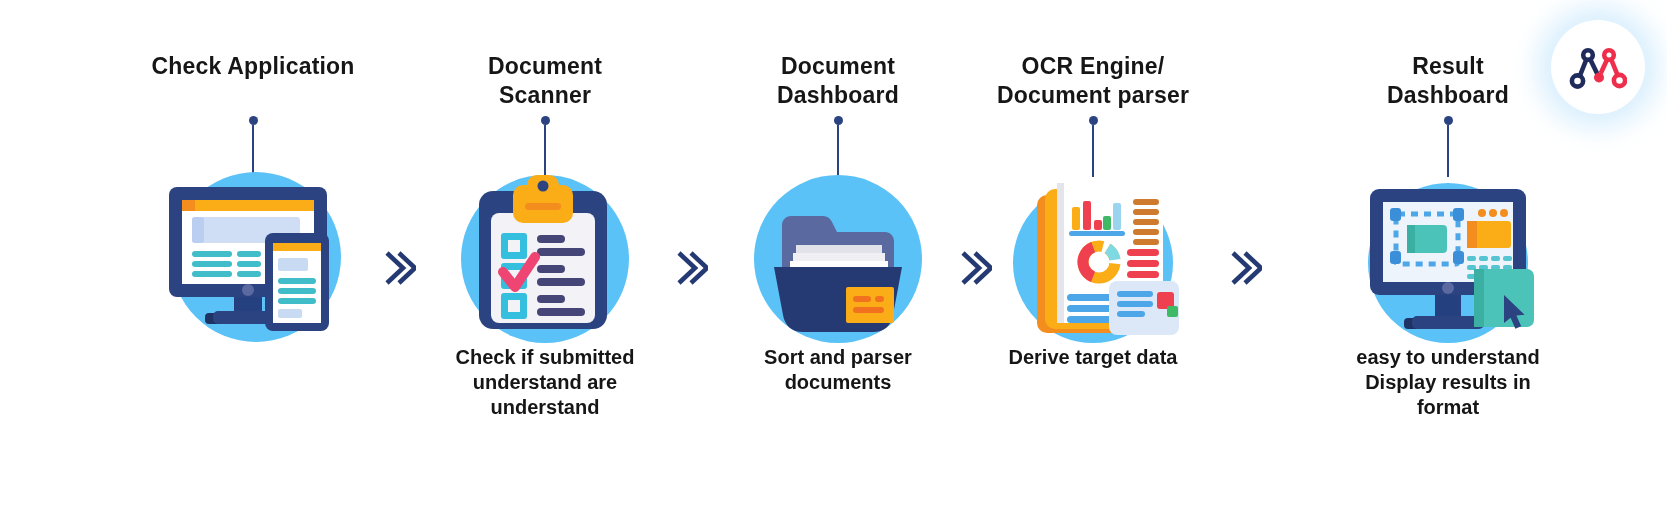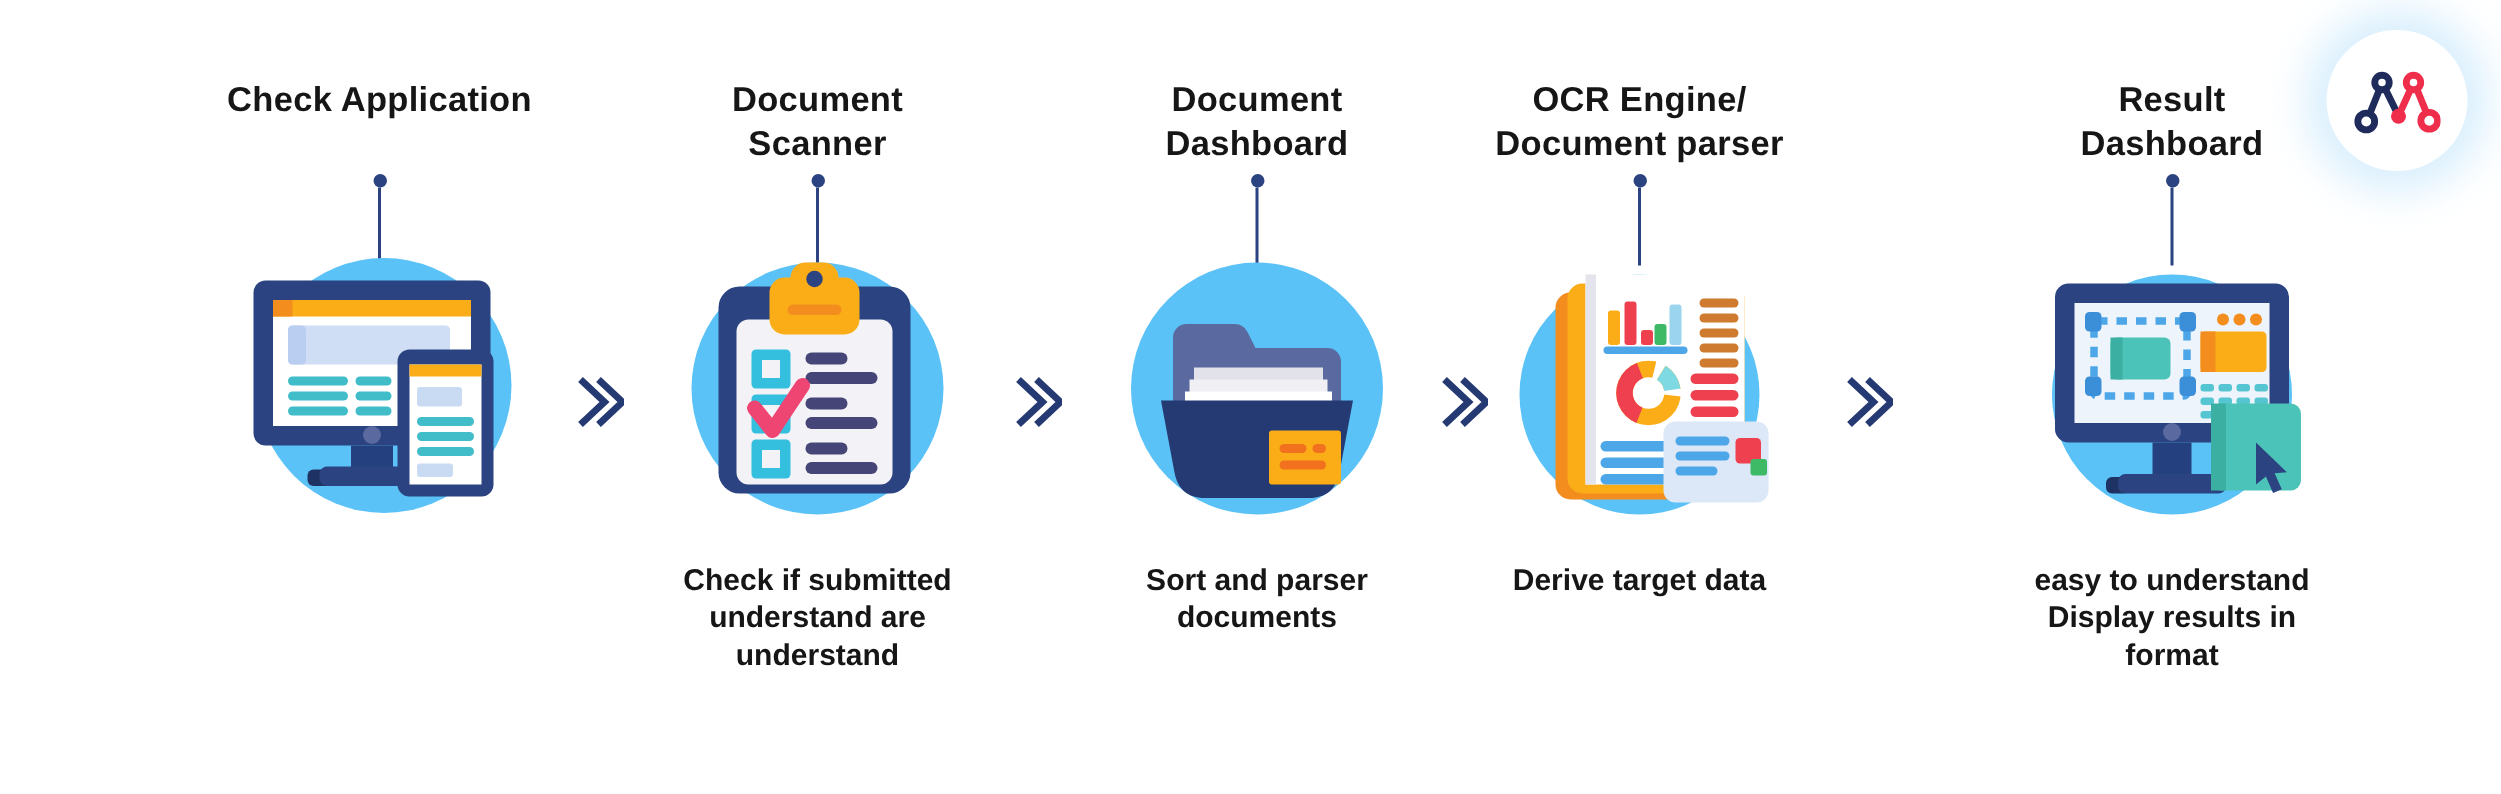--- a/index.html
+++ b/index.html
@@ -19,21 +19,21 @@
     width:9px;height:9px;border-radius:50%;background:#2B4380;margin-top:6px;
   }
   .connector-line{
     width:2px;height:52px;background:#2B4380;
   }
   .icon-wrap{
     width:184px;height:184px;margin-top:-16px;position:relative;z-index:2;
   }
   .icon-wrap svg{display:block;}
   .step-caption{
-    margin-top:30px;text-align:center;font-size:20px;line-height:25px;
+    text-align:center;font-size:20px;line-height:25px;
     font-weight:700;color:#161616;
   }
   .sep{
     position:absolute;top:245px;width:34px;height:46px;
   }
   .brand-logo{
     position:absolute;left:1551px;top:20px;width:94px;height:94px;border-radius:50%;
     background:#ffffff;box-shadow:0 0 26px 14px rgba(140,205,248,.33);
     display:flex;align-items:center;justify-content:center;
   }

